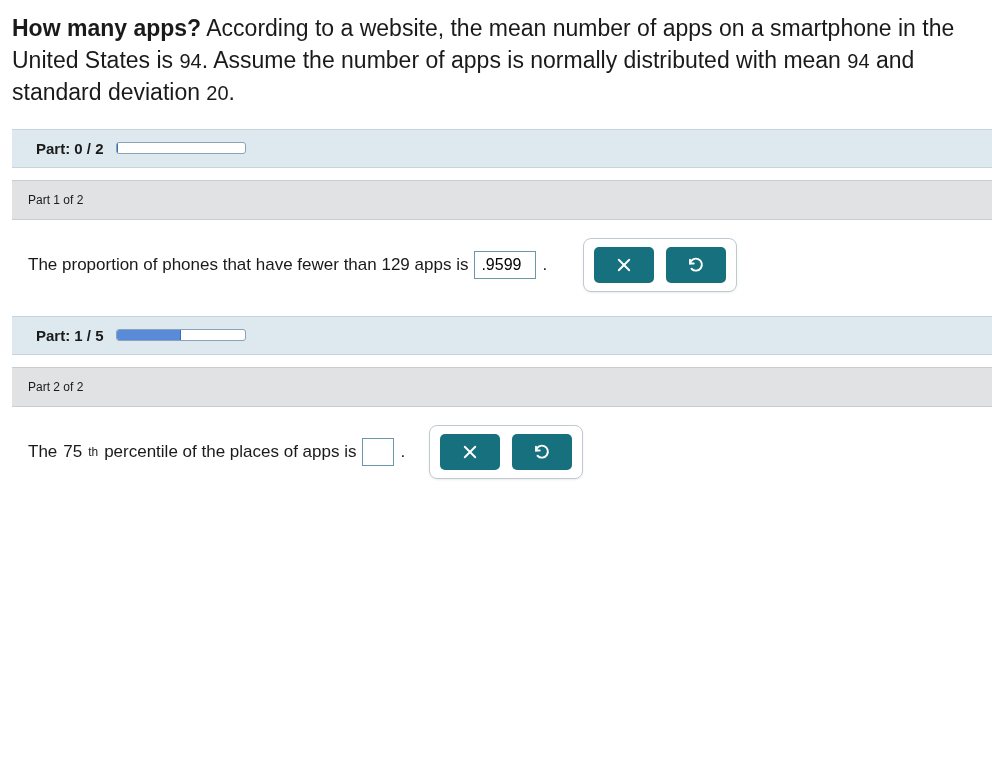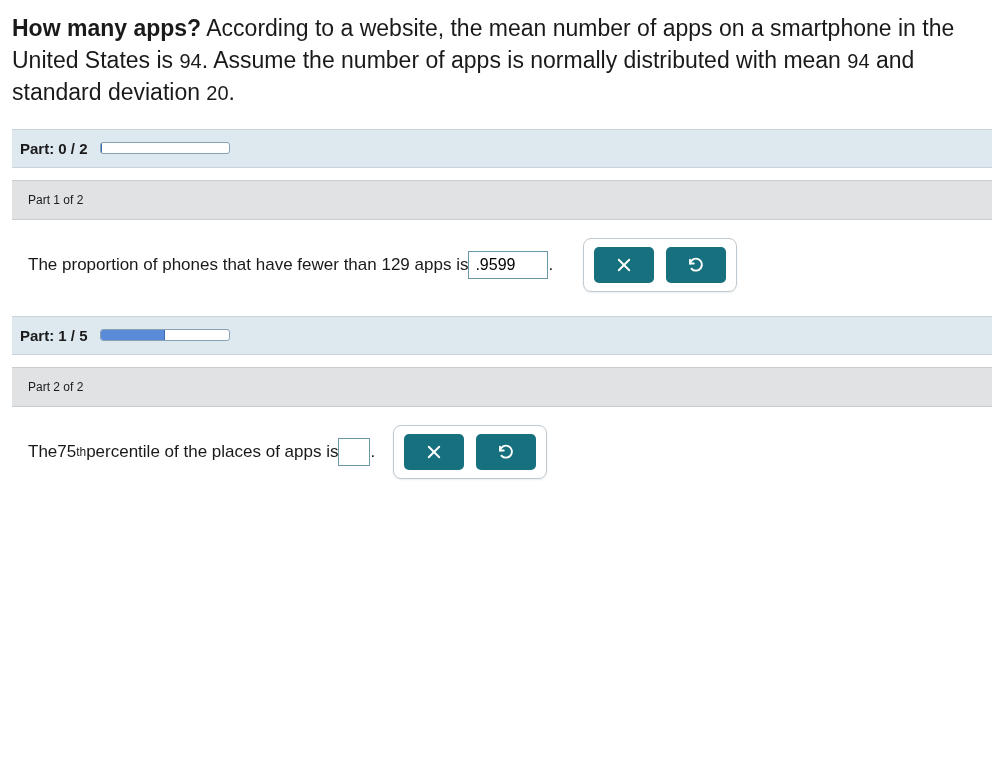--- a/index.html
+++ b/index.html
@@ -16,21 +16,21 @@
     line-height: 1.4;
     margin-bottom: 20px;
     padding-right: 10px;
   }
   .intro .bold { font-weight: 700; }
   .intro .num { font-size: 20px; }
   .progress-bar-row {
     background: #dde8ef;
     border-top: 1px solid #c7d4dd;
     border-bottom: 1px solid #c7d4dd;
-    padding: 10px 8px;
+    padding: 10px 24px;
     font-size: 15px;
     font-weight: 700;
     display: flex;
     align-items: center;
     gap: 12px;
   }
   .progress-track {
     width: 130px;
     height: 12px;
     border: 1px solid #8aa2b5;
@@ -62,27 +62,28 @@
     font-size: 23px;
     line-height: 1.4;
     margin-bottom: 18px;
   }
   .question .num { font-size: 20px; }
   .answer-line {
     font-size: 17px;
     display: flex;
     align-items: center;
     flex-wrap: wrap;
+    gap: 6px;
   }
   .answer-input {
     border: 1px solid #6a98a8;
     padding: 4px 6px;
     font-size: 16px;
     font-family: inherit;
-    width: 80px;
+    width: 62px;
     text-align: left;
     background: #fff;
   }
   .answer-input.empty { width: 32px; height: 28px; }
   .btn-group {
     display: inline-flex;
     gap: 12px;
     border: 1px solid #bfc9cf;
     border-radius: 8px;
     padding: 8px 10px;

